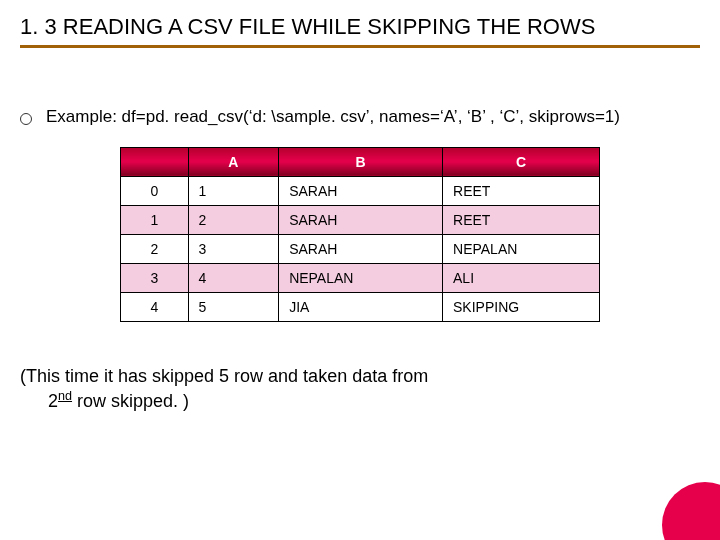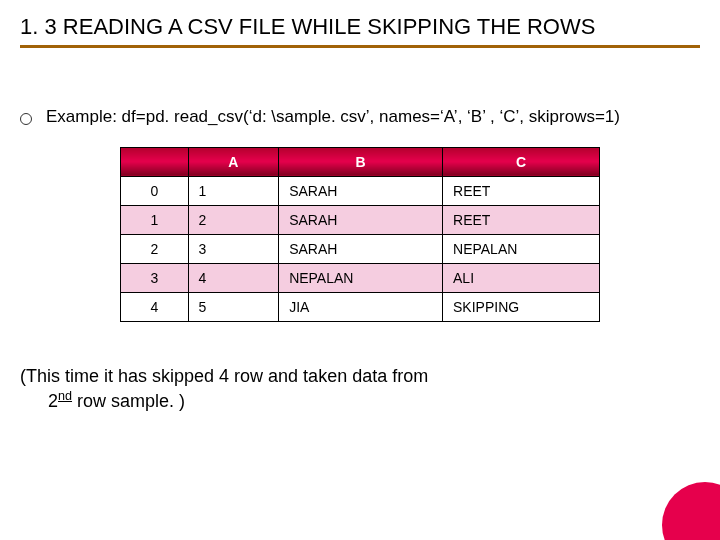--- a/index.html
+++ b/index.html
@@ -161,20 +161,20 @@
           <td>4</td>
           <td>5</td>
           <td>JIA</td>
           <td>SKIPPING</td>
         </tr>
       </tbody>
     </table>
   </div>
 
   <div class="footnote">
-    <span>(This time it has skipped 4 row and taken data from</span>
+    <span>(This time it has skipped 5 row and taken data from</span>
     <span class="indent">
-      <span>2</span><sup>nd</sup><span> row sample. )</span>
+      <span>2</span><sup>nd</sup><span> row skipped. )</span>
     </span>
   </div>
 
   <div class="corner-circle"></div>
 </div>
 
 </body></html>

